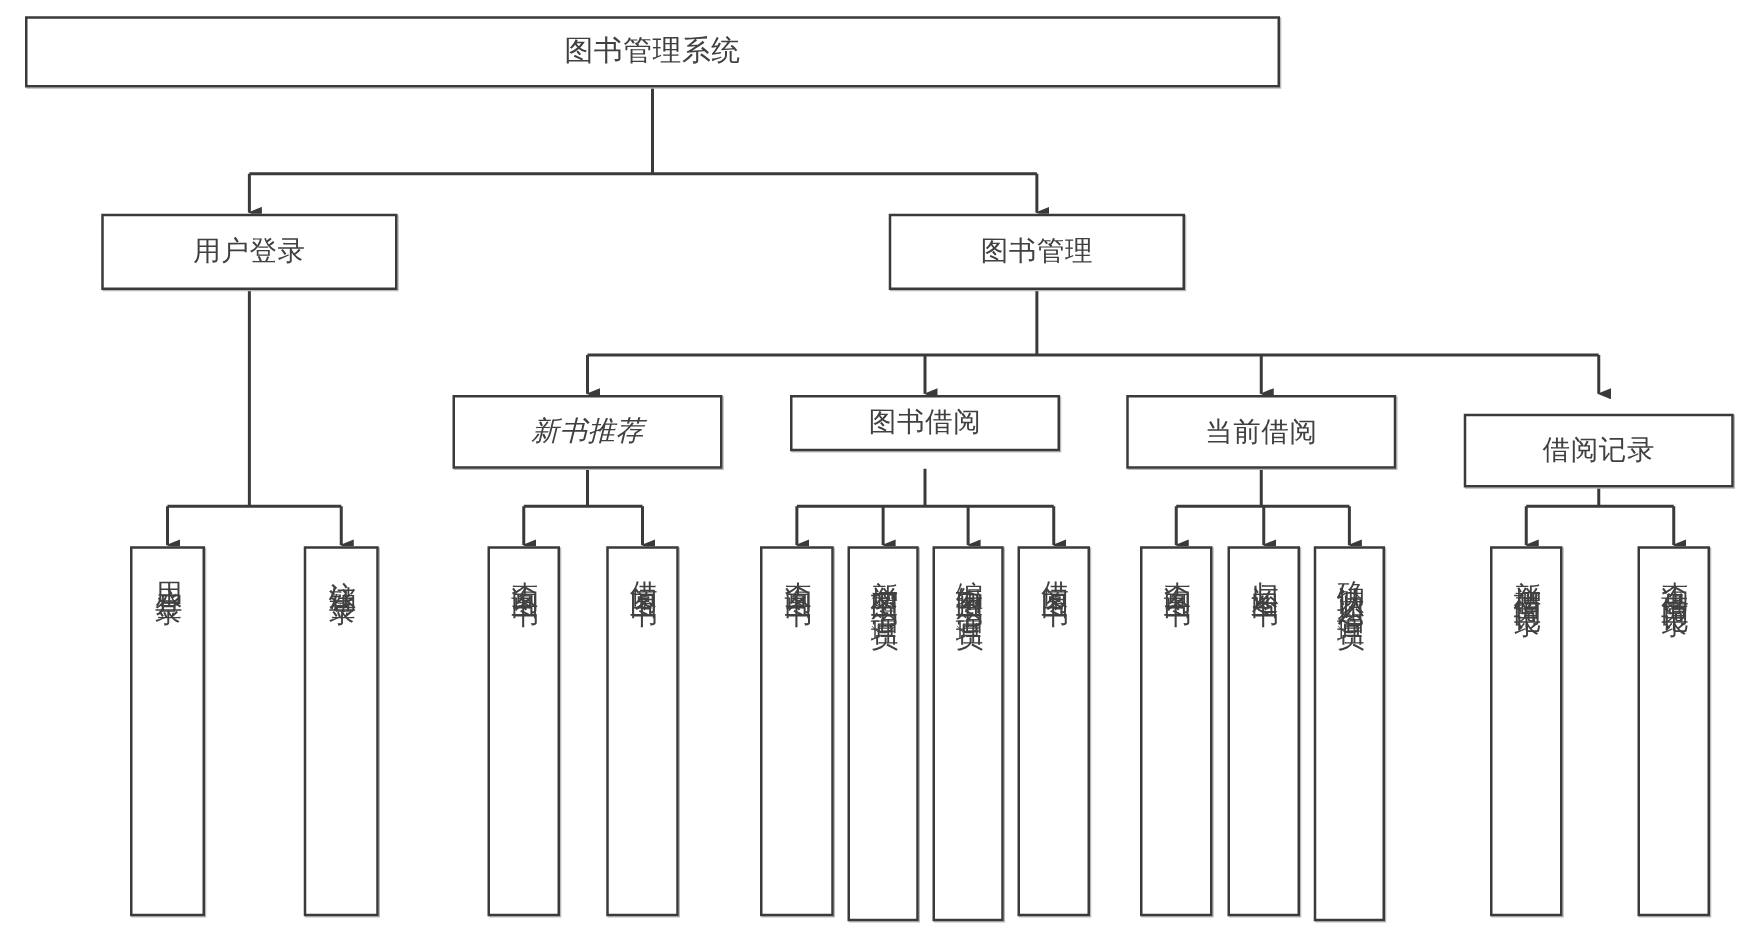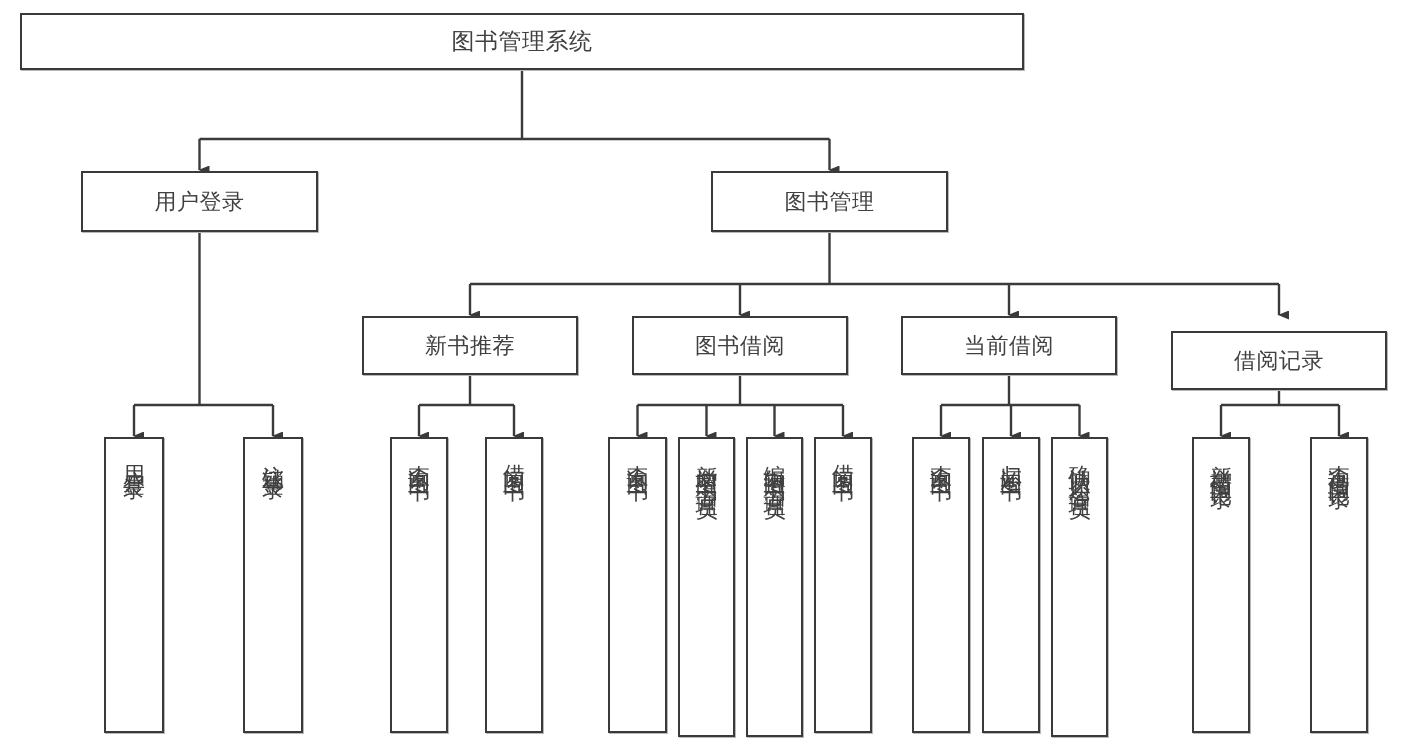--- a/index.html
+++ b/index.html
@@ -118,24 +118,24 @@
   <div id="nodes-layer">
       <div class="node horizontal root" style="left: 20px; top: 13px; width: 1004px; height: 57px;">
         <span class="label">图书管理系统</span>
       </div>
       <div class="node horizontal" style="left: 81px; top: 171px; width: 237px; height: 61px;">
         <span class="label">用户登录</span>
       </div>
       <div class="node horizontal" style="left: 711px; top: 171px; width: 237px; height: 61px;">
         <span class="label">图书管理</span>
       </div>
-      <div class="node horizontal" style="left: 362px; top: 316px; width: 216px; height: 59px;">
+      <div class="node horizontal" style="left: 362px; top: 316px; width: 216px; height: 59px; font-style: italic;">
         <span class="label">新书推荐</span>
       </div>
-      <div class="node horizontal" style="left: 632px; top: 316px; width: 216px; height: 59px;">
+      <div class="node horizontal" style="left: 632px; top: 316px; width: 216px; height: 45px;">
         <span class="label">图书借阅</span>
       </div>
       <div class="node horizontal" style="left: 901px; top: 316px; width: 216px; height: 59px; font-family: Liberation Serif, serif;">
         <span class="label">当前借阅</span>
       </div>
       <div class="node horizontal" style="left: 1171px; top: 316px; width: 216px; height: 59px; margin-top: 15px;">
         <span class="label">借阅记录</span>
       </div>
       <div class="node vertical" style="left: 104px; top: 437px; width: 60px; height: 296px;">
         <span class="label">用户登录</span>

